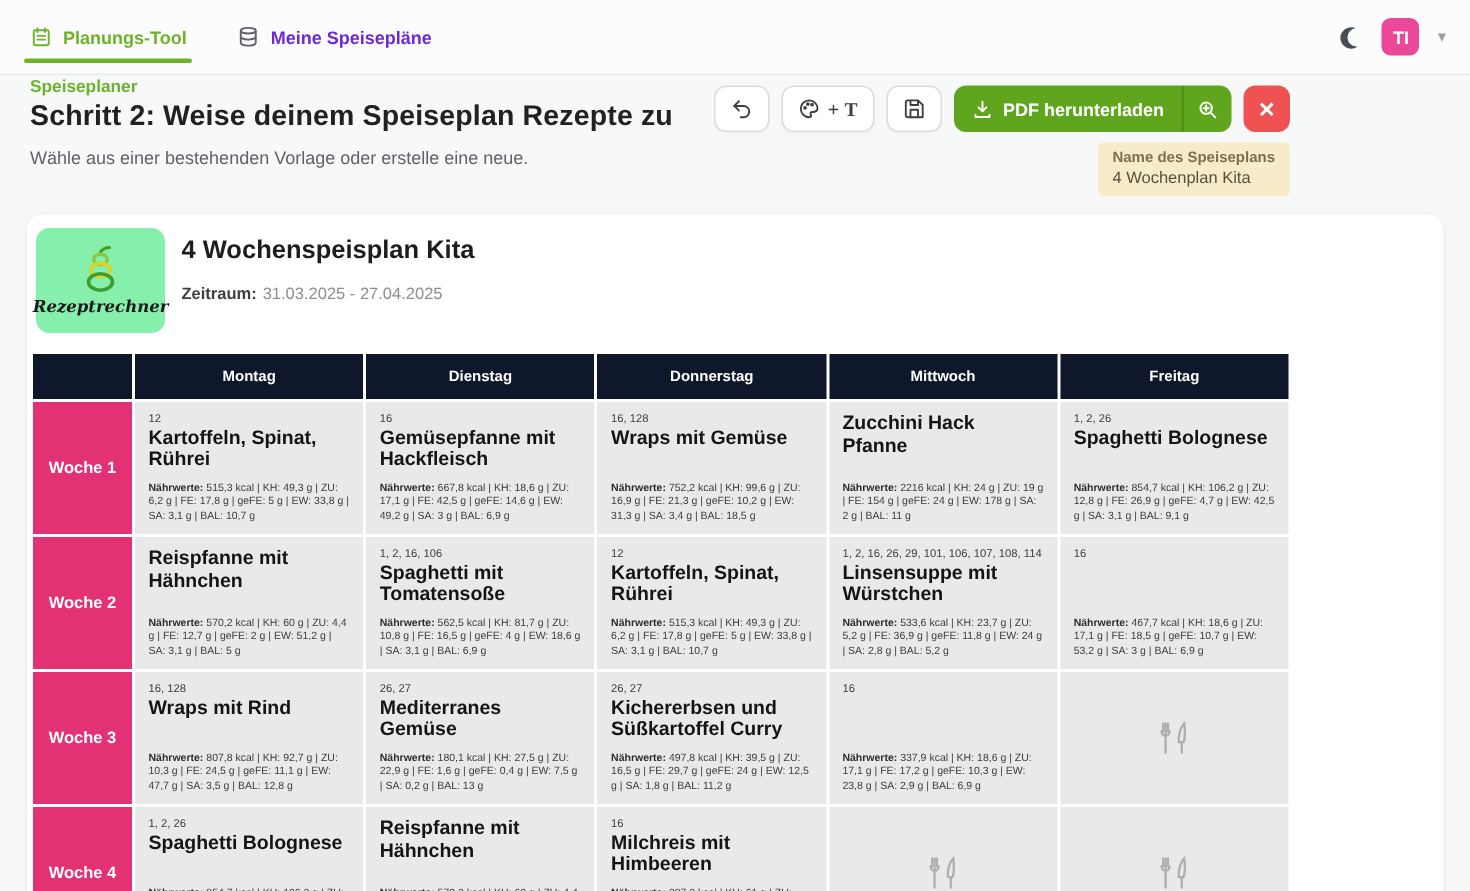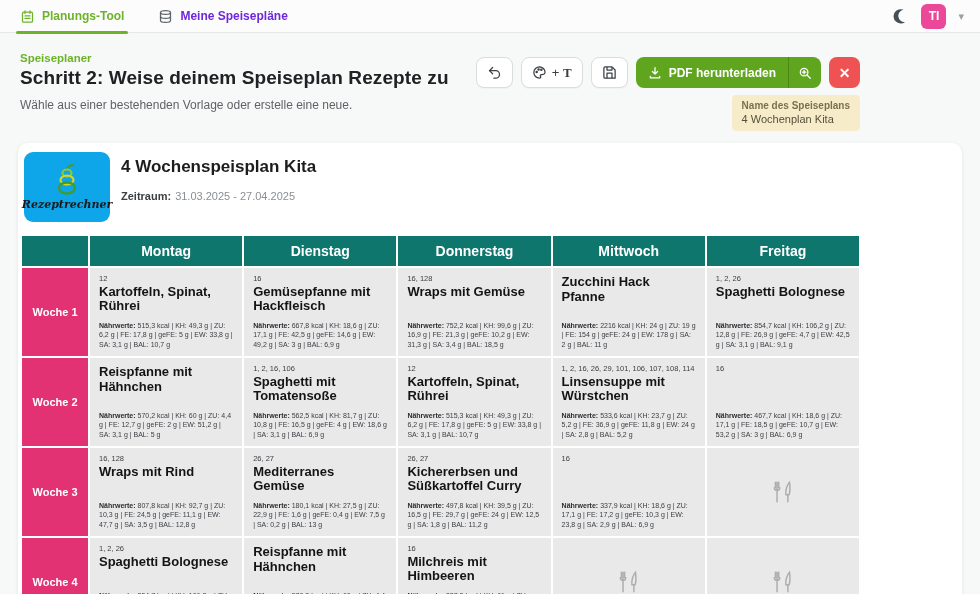--- a/index.html
+++ b/index.html
@@ -1,20 +1,20 @@
 <!DOCTYPE html>
 <html><head>
 <meta charset="utf-8">
 <style>
   * { margin:0; padding:0; box-sizing:border-box; }
   html,body { width:980px; height:594px; overflow:hidden; }
   body { font-family:"Liberation Sans", sans-serif; background:#f7f8f8; position:relative; }
 
   
-  .topnav { position:absolute; top:0; left:0; width:980px; height:33px; background:#fcfcfc;
+  .topnav { position:absolute; top:0; left:0; width:980px; height:50px; background:#fcfcfc;
             border-bottom:1px solid #e7e8e9; display:flex; align-items:center; padding:0 16px; }
   .tab { display:flex; align-items:center; gap:7px; height:33px; padding:0 4px; margin-right:26px;
          font-size:12px; font-weight:700; color:#6d28d9; cursor:pointer; position:relative; }
   .tab.active { color:#6cb32a; }
   .tab.active::after { content:""; position:absolute; left:0; right:0; bottom:-1px; height:3px;
                        background:#6cb32a; border-radius:2px; }
   .tab svg { width:15px; height:15px; }
   .nav-right { margin-left:auto; display:flex; align-items:center; gap:12px; }
   .moon { width:18px; height:18px; cursor:pointer; }
   .avatar { width:25px; height:25px; border-radius:6px; background:#ec4899; color:#fff;
@@ -46,34 +46,34 @@
 
   
   .badge { position:absolute; top:95px; right:120px; background:#f7ecca; border-radius:4px;
            padding:5px 10px 6px; }
   .badge .b1 { font-size:10px; font-weight:700; color:#7d6f4e; }
   .badge .b2 { font-size:11px; color:#55503c; margin-top:2px; }
 
   
   .card { position:absolute; left:18px; top:143px; width:944px; height:460px; background:#fff;
           border-radius:10px; box-shadow:0 1px 4px rgba(0,0,0,.08); }
-  .logo { position:absolute; left:6px; top:9px; width:86px; height:70px; background:#0ea5e9;
+  .logo { position:absolute; left:6px; top:9px; width:86px; height:70px; background:#86efac;
           border-radius:9px; display:flex; flex-direction:column; align-items:center; justify-content:center; }
   .logo svg { width:26px; height:34px; }
   .logo .script { font-family:"DejaVu Serif", serif; font-style:italic; font-weight:700;
                   font-size:11px; color:#1a1a1a; margin-top:1px; }
   .plan-title { position:absolute; left:103px; top:14px; font-size:17px; font-weight:700; color:#1d1d1f; }
   .plan-period { position:absolute; left:103px; top:47px; font-size:11px; color:#8a8f94; }
   .plan-period b { color:#3c4043; margin-right:4px; }
 
   
   .grid { position:absolute; left:4px; top:93px; width:837px;
           display:grid; grid-template-columns:66px repeat(5,1fr); gap:2px; }
-  .hcell { background:#0f766e; height:30px; display:flex; align-items:center; justify-content:center;
-           color:#fff; font-size:14px; font-weight:700; }
+  .hcell { background:#0f172a; height:30px; display:flex; align-items:center; justify-content:center;
+           color:#fff; font-size:10px; font-weight:700; }
   .wcell { background:#e23274; height:88px; display:flex; align-items:center; justify-content:center;
            color:#fff; font-size:11px; font-weight:700; }
   .cell { background:#e9e9ea; height:88px; padding:6px 9px 6px; display:flex; flex-direction:column;
           cursor:pointer; overflow:hidden; }
   .allergens { font-size:7.5px; color:#3c4043; line-height:1.3; white-space:nowrap; }
   .allergens:empty { display:none; }
   .rtitle { font-size:13px; font-weight:700; color:#141414; line-height:1.12; margin-top:1px; }
   .nutri { margin-top:auto; font-size:7px; line-height:1.4; color:#3a3d40; }
   .nutri .nlabel { font-weight:700; color:#2a2c2e; }
   .cell.empty { align-items:center; justify-content:center; }

